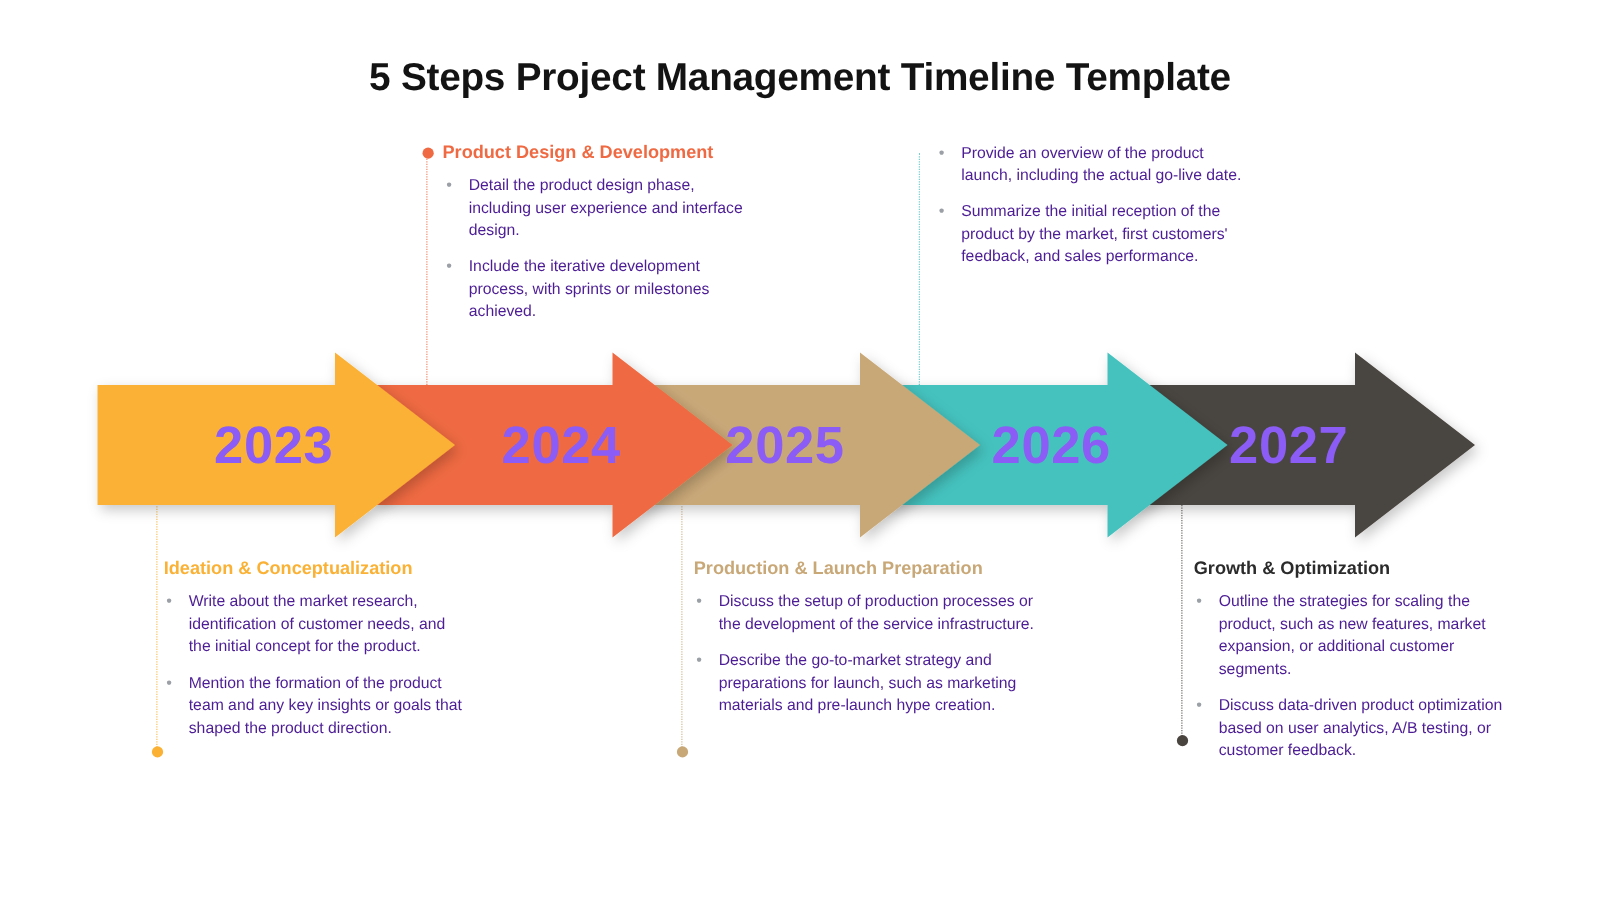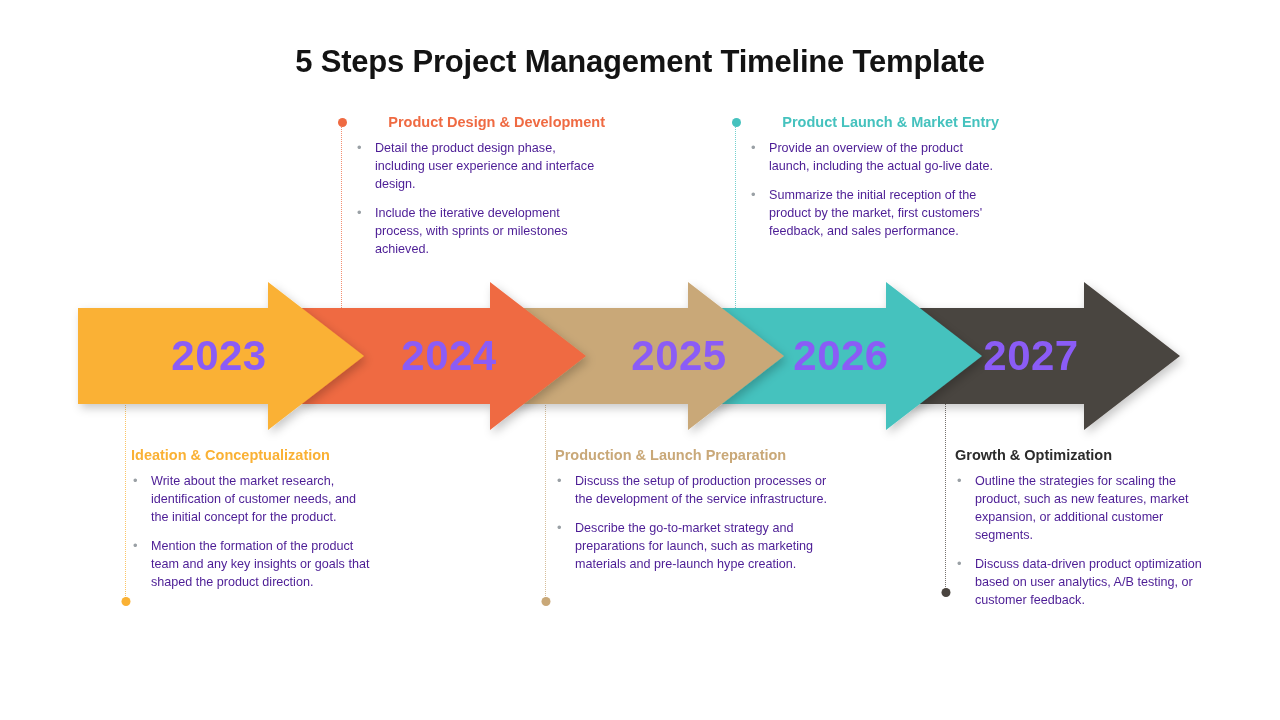--- a/index.html
+++ b/index.html
@@ -68,21 +68,21 @@
 
   
   .a1 { left: 78px;  width: 316px; z-index: 25; }
   .a2 { left: 300px; width: 316px; z-index: 24; }
   .a3 { left: 498px; width: 316px; z-index: 23; }
   .a4 { left: 696px; width: 316px; z-index: 22; }
   .a5 { left: 894px; width: 316px; z-index: 21; }
 
   .y1 { left: 140px; width: 158px; z-index: 31; }
   .y2 { left: 370px; width: 158px; z-index: 31; }
-  .y3 { left: 600px; width: 158px; z-index: 31; }
+  .y3 { left: 549px; width: 158px; z-index: 31; }
   .y4 { left: 762px; width: 158px; z-index: 31; }
   .y5 { left: 952px; width: 158px; z-index: 31; }
 
   
   .connector {
     position: absolute;
     width: 1px;
     z-index: 8;
   }
   .connector .line {
@@ -145,21 +145,21 @@
     content: "\2022";
     position: absolute;
     left: 2px;
     top: -1px;
     font-size: 13px;
     color: #9aa0a5;
   }
 
   
   .c-top { top: 114px; }
-  .c-top .callout-head { margin-left: -17px; justify-content: space-between; }
+  .c-top .callout-head { margin-left: -17px; }
 
   
   .c-bot { top: 447px; }
 
   
   .c-bot .callout-head { padding-left: 0; }
 </style>
 </head>
 <body>
 
@@ -261,24 +261,20 @@
       <span class="head-dot" style="background:#EF6A42;"></span>
       <span>Product Design &amp; Development</span>
     </div>
     <ul class="bullets">
       <li>Detail the product design phase, including user experience and interface design.</li>
       <li>Include the iterative development process, with sprints or milestones achieved.</li>
     </ul>
   </div>
 
   <div class="callout c-top" style="left:749px; width:250px;">
-    <div class="callout-head" style="color:#45C2BE;">
-      <span class="head-dot" style="background:#45C2BE;"></span>
-      <span>Product Launch &amp; Market Entry</span>
-    </div>
     <ul class="bullets">
       <li>Provide an overview of the product launch, including the actual go-live date.</li>
       <li>Summarize the initial reception of the product by the market, first customers' feedback, and sales performance.</li>
     </ul>
   </div>
 
   <div class="callout c-bot" style="left:131px; width:245px;">
     <div class="callout-head" style="color:#FAB134;">
       <span>Ideation &amp; Conceptualization</span>
     </div>

